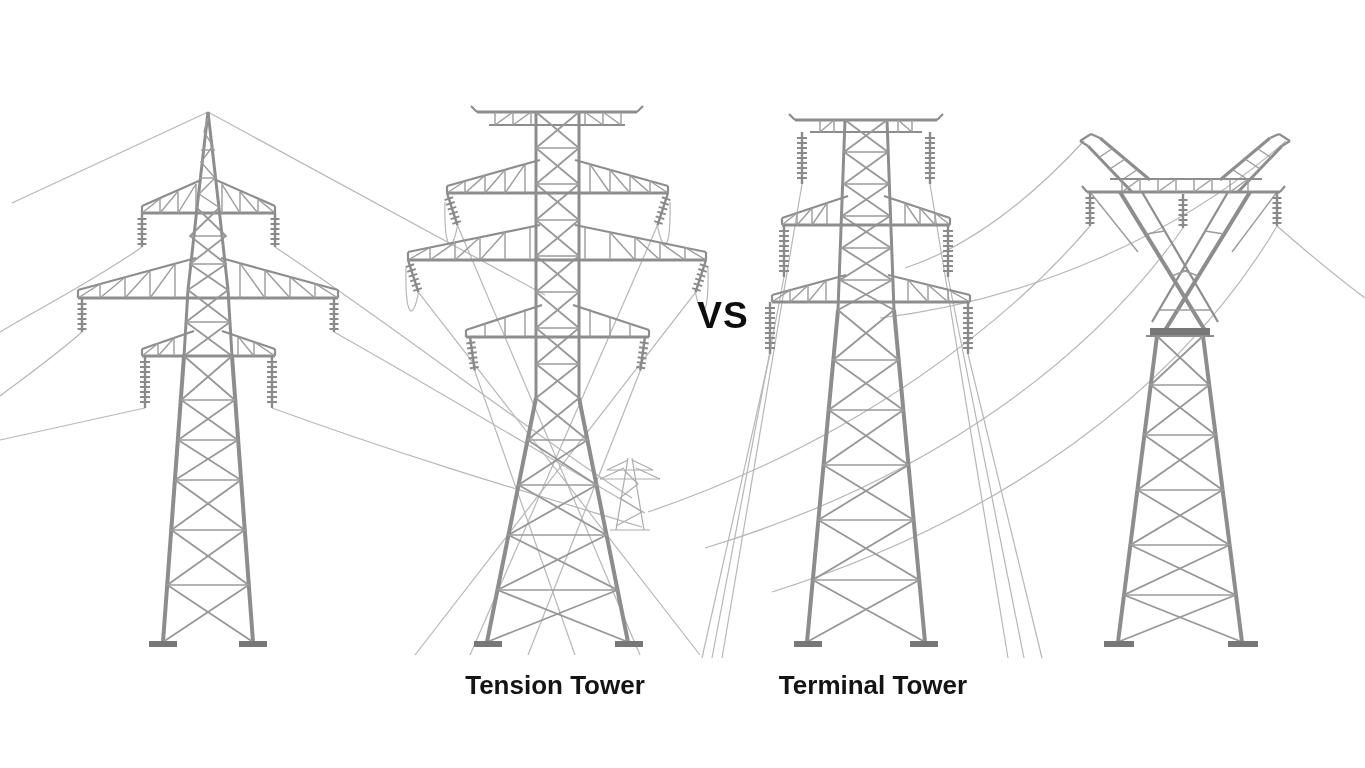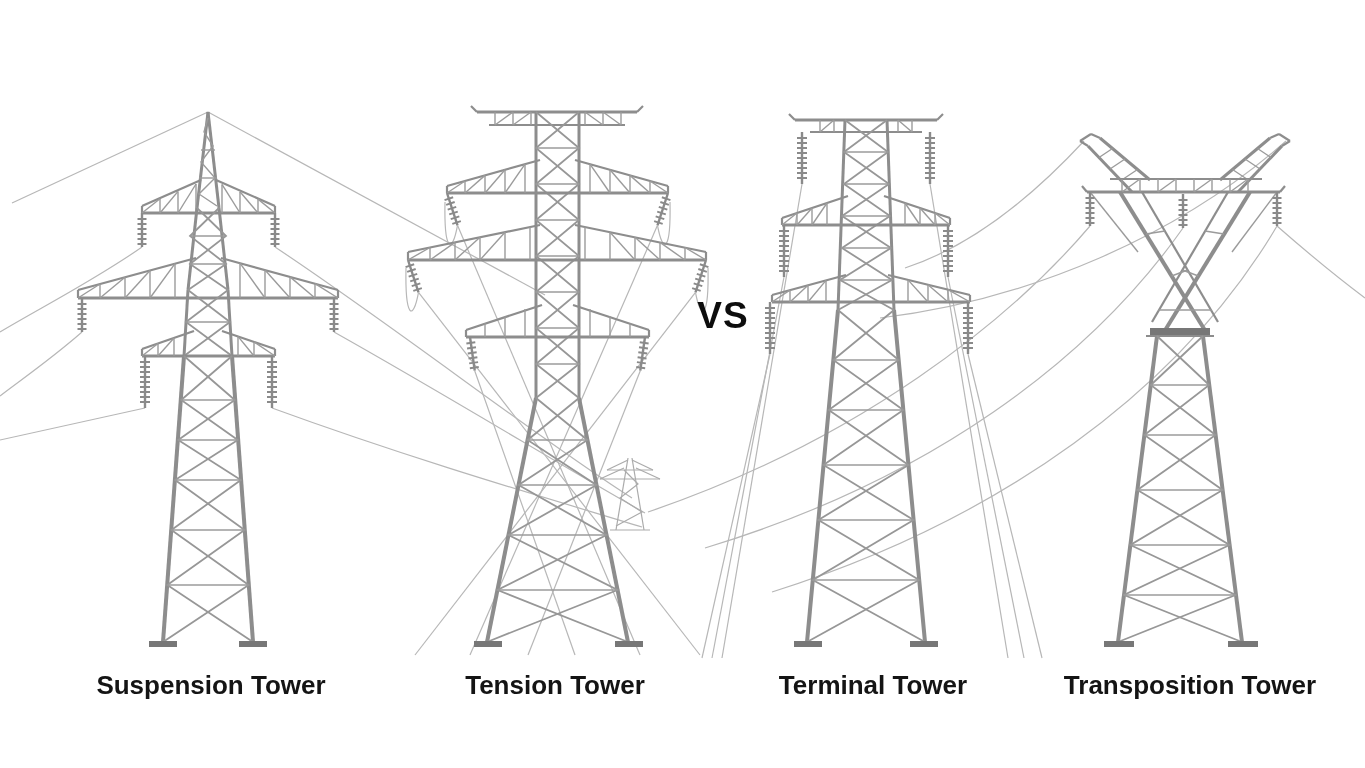--- a/index.html
+++ b/index.html
@@ -444,17 +444,15 @@
     <line class="t" x1="1144.4" y1="435" x2="1215.6" y2="435"></line>
     <line class="t" x1="1137.4" y1="490" x2="1222.6" y2="490"></line>
     <line class="t" x1="1130.4" y1="545" x2="1229.6" y2="545"></line>
     <line class="t" x1="1124" y1="595" x2="1235.6" y2="595"></line>
     <rect class="foot" x="1104" y="641" width="30" height="6"></rect>
     <rect class="foot" x="1228" y="641" width="30" height="6"></rect>
   </g>
 </svg>
 
   <div class="vs">VS</div>
-  <div class="caption" style="left:211px">Suspension Tower</div>
   <div class="caption" style="left:873px">Terminal Tower</div>
   <div class="caption" style="left:555px">Tension Tower</div>
-  <div class="caption" style="left:1190px">Transposition Tower</div>
 </div>
 
 </body></html>

